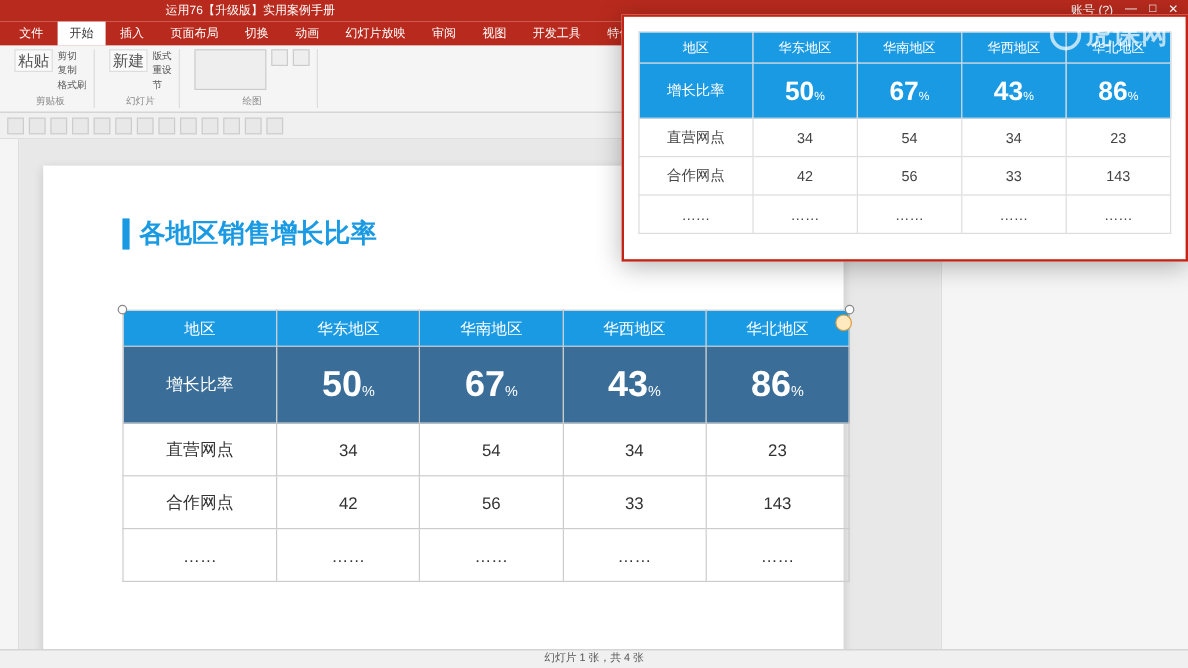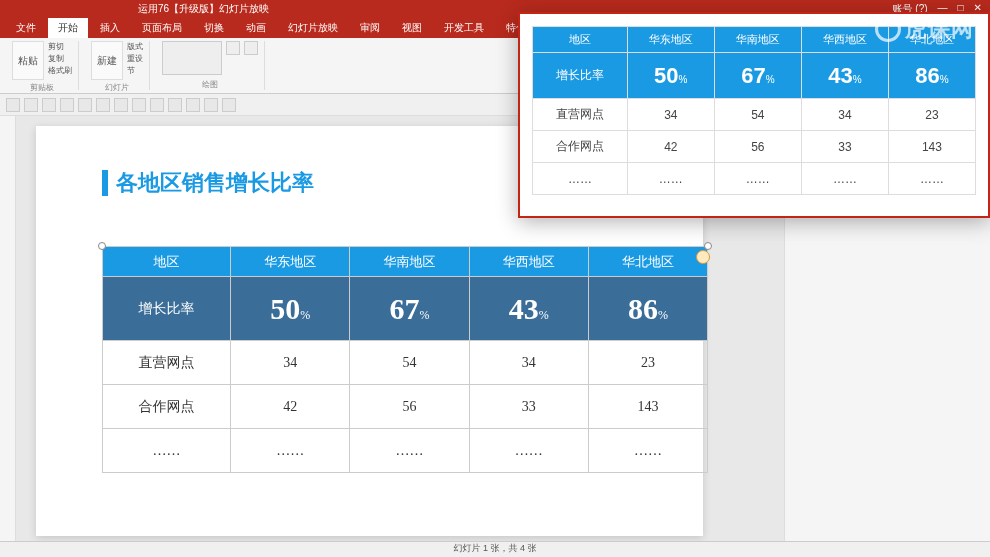--- a/index.html
+++ b/index.html
@@ -13,35 +13,35 @@
   
   .ribbon-tabs { height: 20px; background: #b82a1d; display: flex; align-items: center; padding-left: 6px; gap: 2px; font-size: 10px; color: #fff; }
   .ribbon-tabs .tab { padding: 3px 10px; cursor: pointer; }
   .ribbon-tabs .tab.active { background: #fff; color: #333; }
 
   
   .ribbon { height: 56px; background: #f5f5f5; border-bottom: 1px solid #ccc; display: flex; padding: 3px 6px; gap: 6px; position: relative; }
   .ribbon .group { border-right: 1px solid #ddd; padding: 0 6px; display: flex; flex-direction: column; justify-content: space-between; font-size: 9px; color: #555; }
   .ribbon .group .label { text-align: center; font-size: 8px; color: #888; margin-top: 2px; }
   .ribbon .icons { display: flex; gap: 4px; flex-wrap: wrap; }
-  .ribbon .big-btn { width: 32px; height: 39px; background: #fafafa; border: 1px solid #ddd; display: flex; align-items: center; justify-content: center; font-size: 10px; }
+  .ribbon .big-btn { width: 32px; height: 19px; background: #fafafa; border: 1px solid #ddd; display: flex; align-items: center; justify-content: center; font-size: 13px; }
   .ribbon .sm { width: 14px; height: 14px; background: #eee; border: 1px solid #ccc; display:inline-block; }
 
   
   .qat { height: 22px; background: #f0f0f0; border-bottom: 1px solid #ddd; display: flex; align-items: center; padding-left: 6px; gap: 4px; }
   .qat .sm { width: 14px; height: 14px; background: #e8e8e8; border: 1px solid #ccc; }
 
   
   .main { position: absolute; top: 116px; left: 0; right: 0; bottom: 16px; display: flex; }
   .outline { width: 16px; background: #f5f5f5; border-right: 1px solid #ddd; }
   .canvas-wrap { flex: 1; background: #e8e8e8; position: relative; overflow: hidden; }
   .sidepanel { width: 206px; background: #f5f5f5; border-left: 1px solid #ddd; padding: 6px; font-size: 10px; }
 
   
-  .slide { position: absolute; left: 20px; top: 10px; width: 667px; height: 410px; background: #fff; box-shadow: 0 2px 8px rgba(0,0,0,.15); font-family: Liberation Serif, serif; }
+  .slide { position: absolute; left: 20px; top: 22px; width: 667px; height: 410px; background: #fff; box-shadow: 0 2px 8px rgba(0,0,0,.15); }
   .slide .title-accent { position: absolute; left: 66px; top: 44px; width: 6px; height: 26px; background: #1b9ae4; }
   .slide .slide-title { position: absolute; left: 80px; top: 42px; font-size: 22px; font-weight: bold; color: #1b9ae4; }
 
   
   .stable { position: absolute; left: 66px; top: 120px; width: 606px; border-collapse: collapse; border: 1px solid #ccc; }
   .stable th, .stable td { border: 1px solid #ccc; text-align: center; height: 44px; font-size: 14px; color: #333; }
   .stable thead th { background: #1b9ae4; color: #fff; font-weight: normal; height: 30px; font-size: 13px; }
   .stable .growth td { background: #3a6d98; color: #fff; height: 64px; font-size: 14px; }
   .stable .growth td:first-child { font-size: 14px; }
   .stable .growth .big { font-size: 30px; font-weight: bold; }
@@ -74,21 +74,21 @@
   
   .statusbar { position: absolute; bottom: 0; left: 0; right: 0; height: 16px; background: #f0f0f0; border-top: 1px solid #ccc; display: flex; align-items: center; font-size: 9px; color: #555; padding: 0 6px; gap: 10px; flex-direction: column; }
   .statusbar .right { margin-left: auto; display: flex; align-items: center; gap: 6px; }
   .statusbar .vbtn { width: 14px; height: 12px; border: 1px solid #aaa; background: #fafafa; }
   .statusbar .zoomslider { width: 70px; height: 4px; background: #ccc; }
 </style>
 </head>
 <body>
 
 <div class="titlebar">
-  <span class="doc">运用76【升级版】幻灯片放映</span>
+  <span class="doc">运用76【升级版】实用案例手册</span>
   <div class="right">
     <span>账号 (?)</span>
     <span>—</span>
     <span>□</span>
     <span>✕</span>
   </div>
 </div>
 
 <div class="ribbon-tabs">
   <div class="tab">文件</div>

